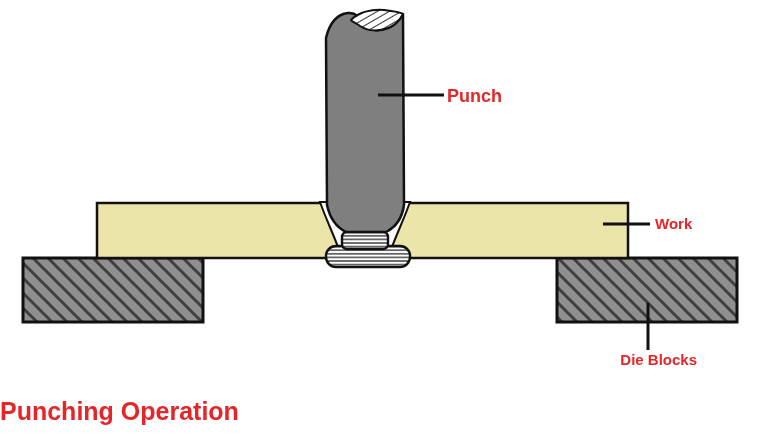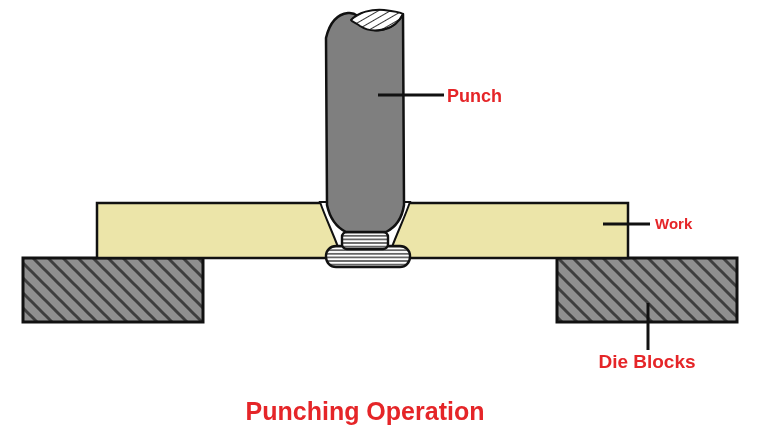--- a/index.html
+++ b/index.html
@@ -35,25 +35,24 @@
 
   .label {
     position: absolute;
     color: var(--label-red);
     font-weight: bold;
     white-space: nowrap;
     line-height: 1;
   }
   .label-punch { left: 447px; top: 87px;  font-size: 18px; }
   .label-work  { left: 655px; top: 216px; font-size: 15px; }
-  .label-die   { left: 597px; top: 352px; font-size: 19px; width: 100px; text-align: center; }
+  .label-die   { left: 597px; top: 352px; font-size: 15px; width: 100px; text-align: right; }
   .title {
     position: absolute;
     left: 0; top: 398px; width: 730px;
-    text-align: center;
     color: var(--label-red);
     font-weight: bold;
     font-size: 25px;
     line-height: 1.1;
   }
 </style>
 </head>
 <body>
 
 <div class="stage">

